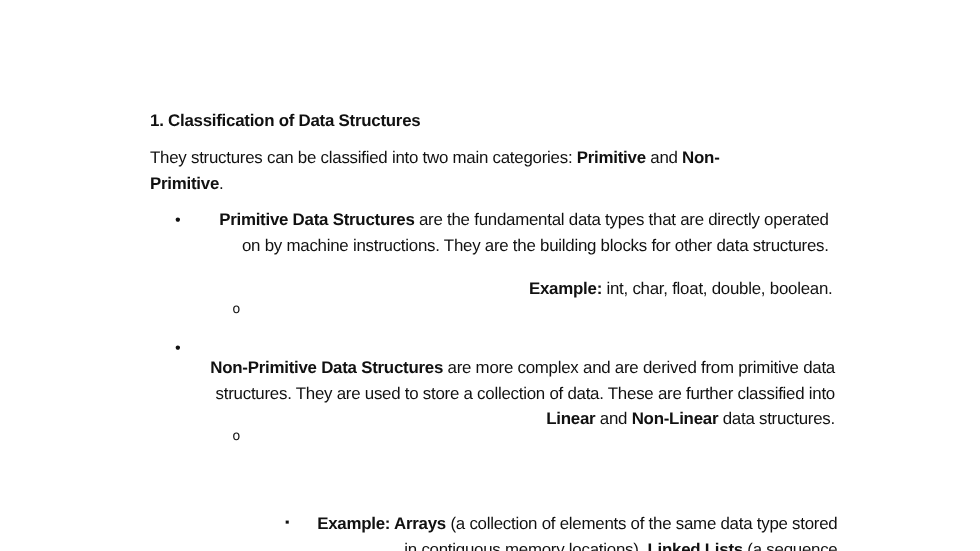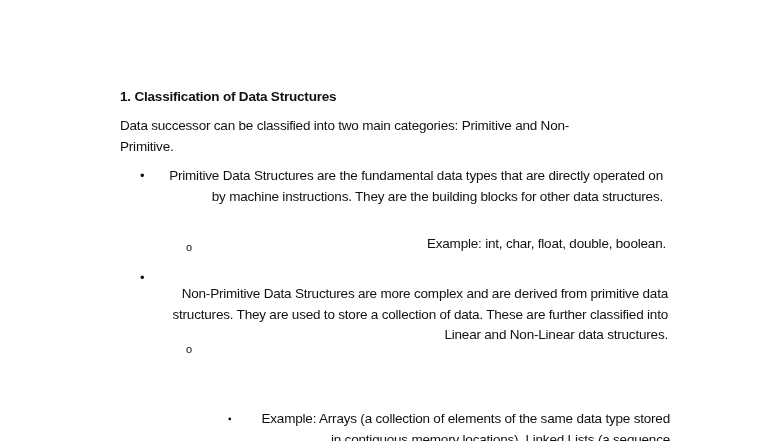--- a/index.html
+++ b/index.html
@@ -45,45 +45,45 @@
       position: absolute;
       margin: 0;
       line-height: 20.5px;
       text-align: right;
     }
     .bullet {
       position: absolute;
       font-size: 13px;
       line-height: 20.5px;
     }
-    b { font-weight: normal; }
+    b { font-weight: bold; }
 
     .b1 { left: 163px; top: 166px; width: 500px; }
     .b1-marker { left: 140px; top: 166px; }
 
-    .s1 { left: 206px; top: 234px; width: 460px; }
+    .s1 { left: 206px; top: 221px; width: 460px; }
     .s1-marker { left: 186px; top: 237px; font-size: 11px; }
 
     .b2 { left: 163px; top: 268px; width: 505px; margin-top: 16px; }
     .b2-marker { left: 140px; top: 268px; }
 
     .s2 { left: 206px; top: 339px; width: 460px; }
     .s2-marker { left: 186px; top: 339px; font-size: 11px; }
 
     .t1 { left: 250px; top: 409px; width: 420px; }
     .t1-marker { left: 228px; top: 409px; font-size: 10px; }
   </style>
 </head>
 <body>
 
 <div class="page">
 
   <h3 class="heading">1. Classification of Data Structures</h3>
 
-  <p class="intro"><span>Data successor can be classified into two main categories: </span><b>Primitive</b><span> and </span><b>Non-Primitive</b><span>.</span></p>
+  <p class="intro"><span>They structures can be classified into two main categories: </span><b>Primitive</b><span> and </span><b>Non-Primitive</b><span>.</span></p>
 
   <span class="bullet b1-marker">•</span>
   <p class="block b1"><b>Primitive Data Structures</b><span> are the fundamental data types that are directly operated on by machine instructions. They are the building blocks for other data structures.</span></p>
 
   <span class="bullet s1-marker">o</span>
   <p class="block s1"><b>Example:</b><span> int, char, float, double, boolean.</span></p>
 
   <span class="bullet b2-marker">•</span>
   <p class="block b2"><b>Non-Primitive Data Structures</b><span> are more complex and are derived from primitive data structures. They are used to store a collection of data. These are further classified into </span><b>Linear</b><span> and </span><b>Non-Linear</b><span> data structures.</span></p>
 

